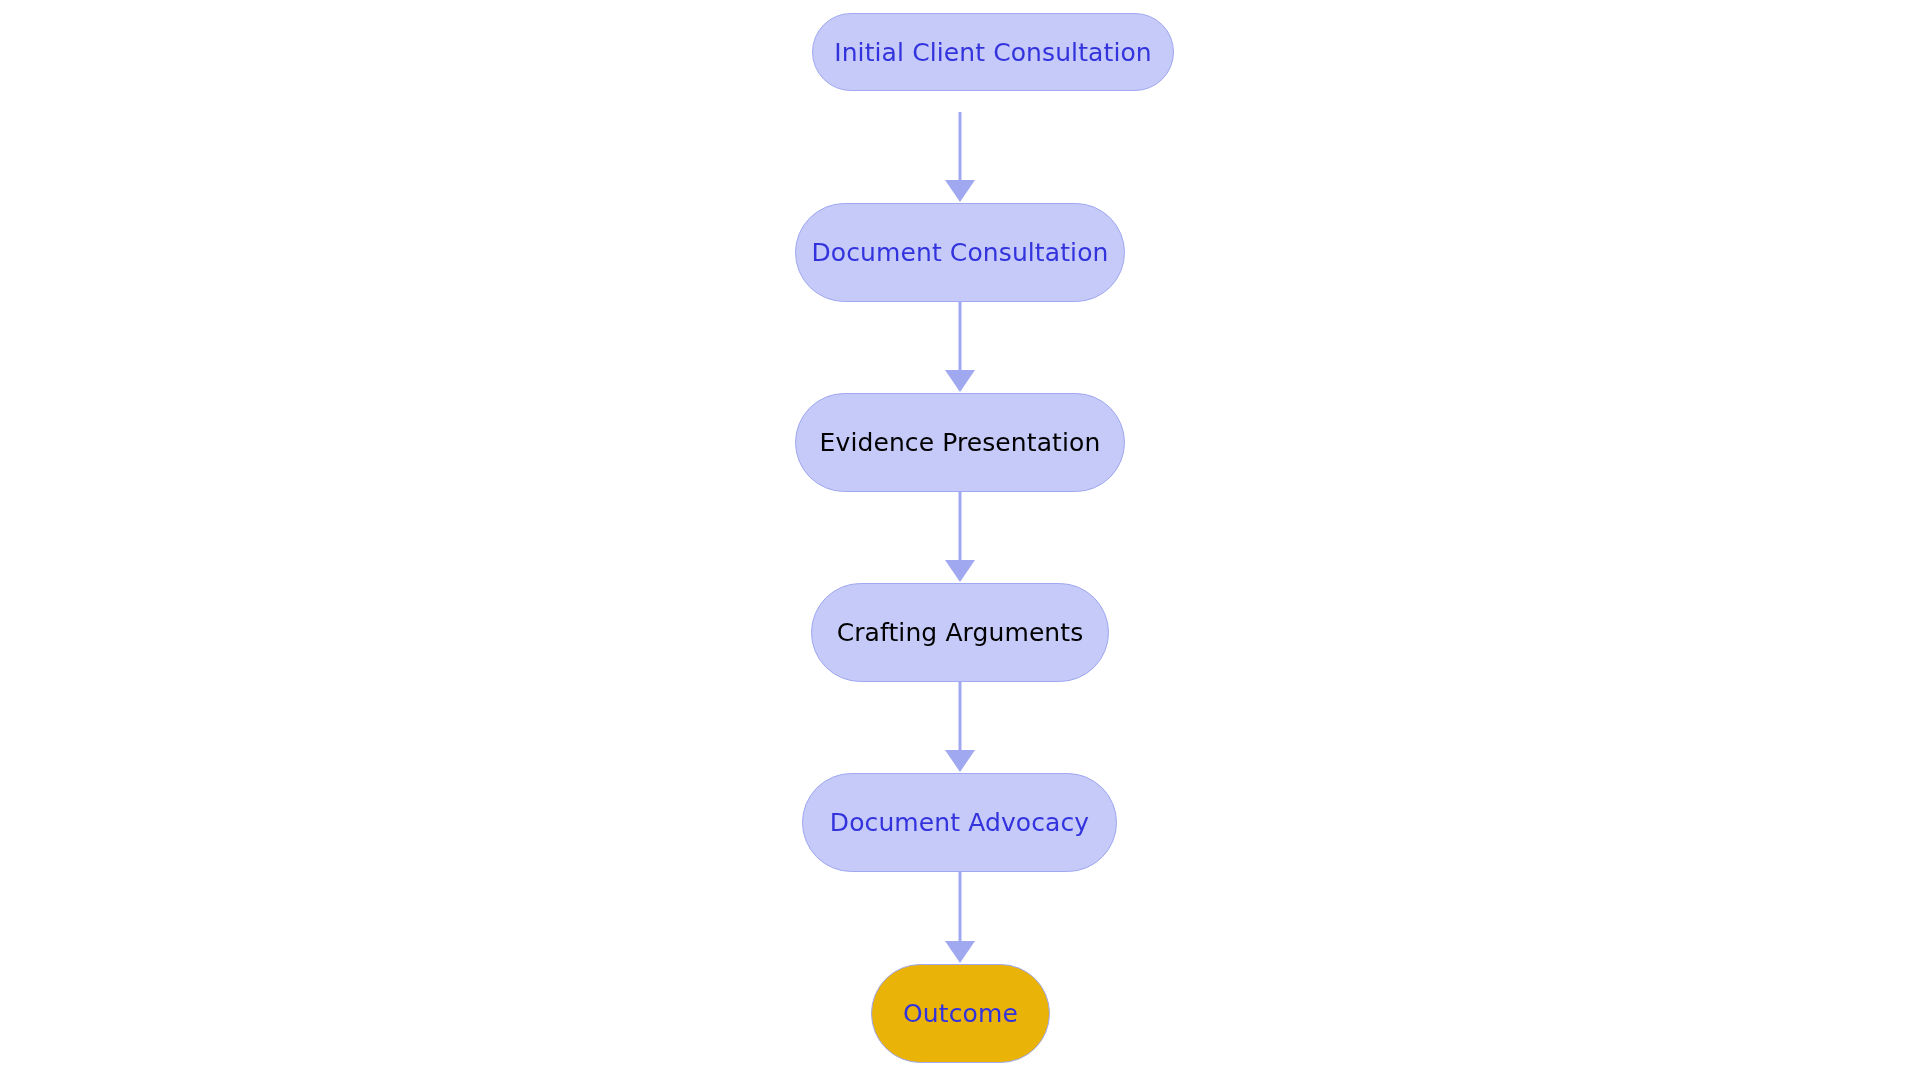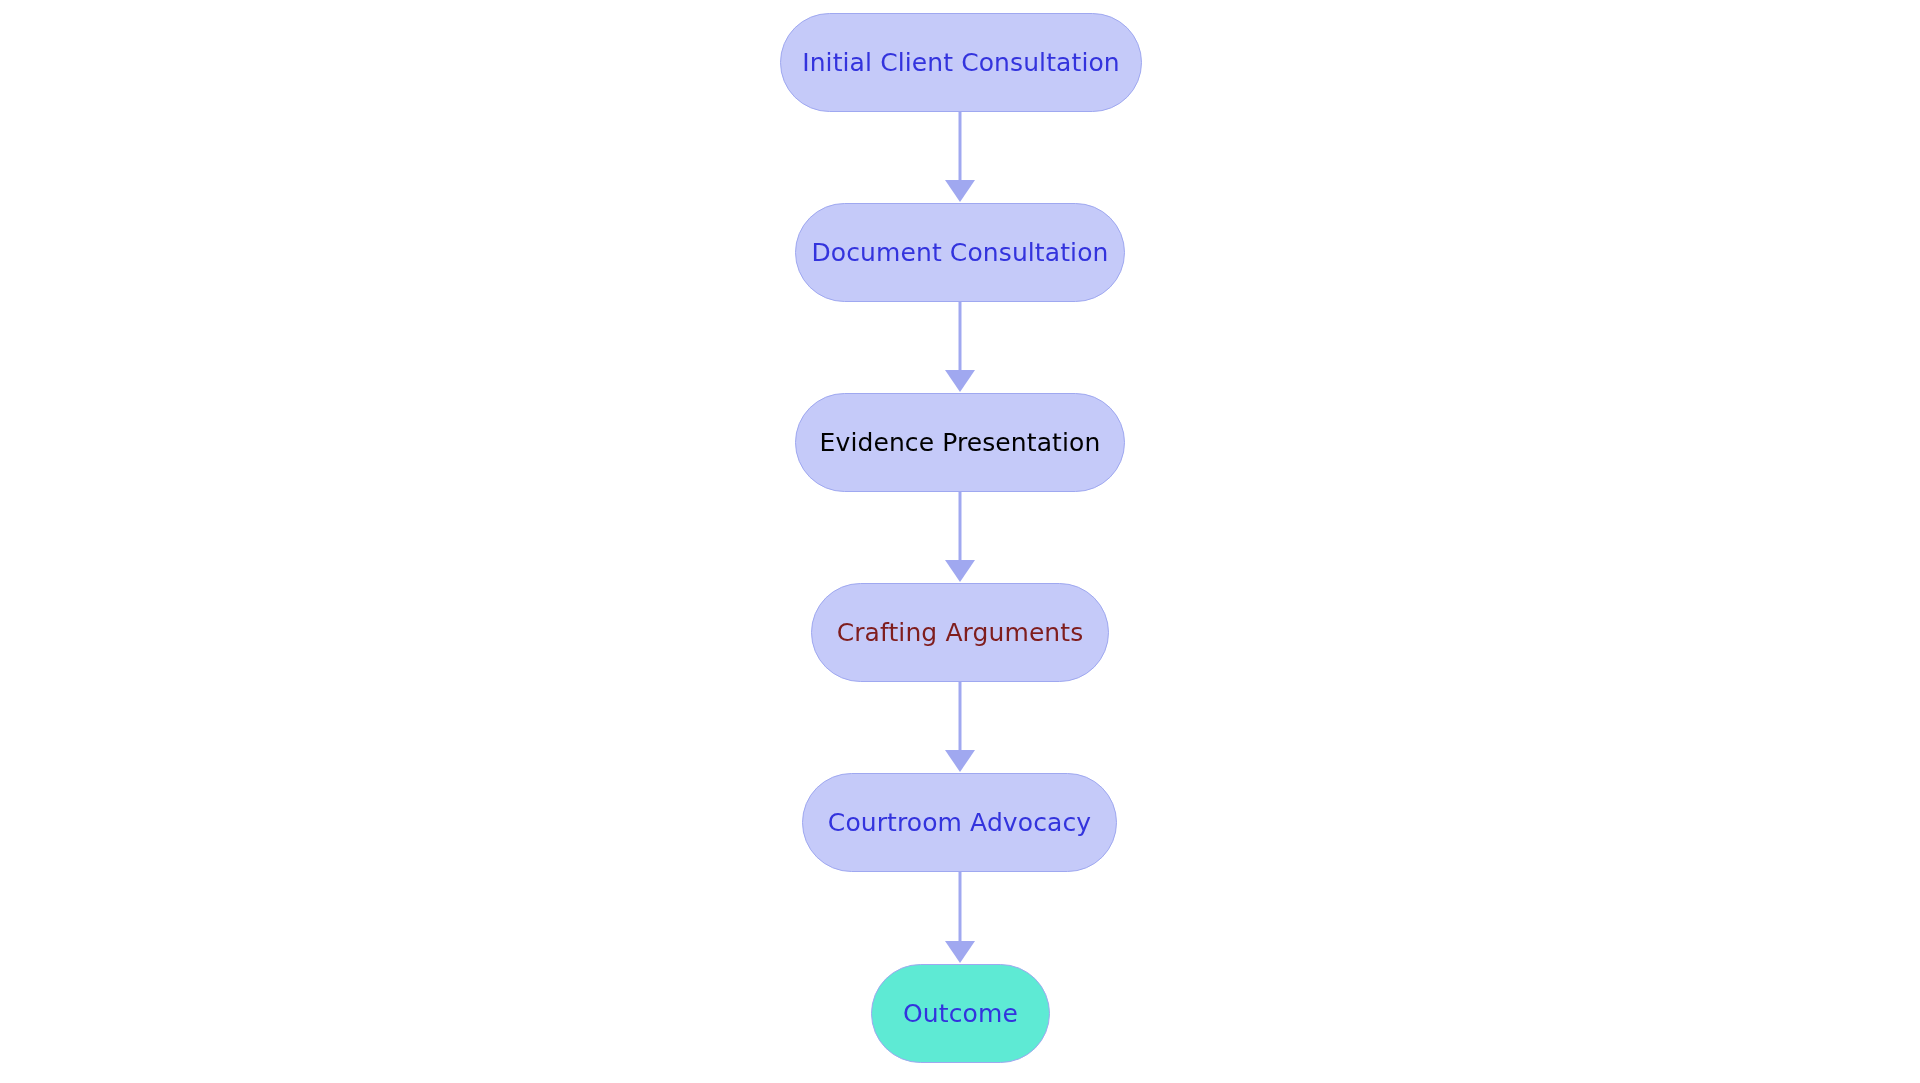--- a/index.html
+++ b/index.html
@@ -84,33 +84,33 @@
           <path class="conn-head" d="M 945 750 L 975 750 L 960 772 Z" fill="#a0a8f0"></path>
         </g>
         <g>
           <line class="conn-line" x1="960" y1="872" x2="960" y2="945" stroke="#a0a8f0"></line>
           <path class="conn-head" d="M 945 941 L 975 941 L 960 963 Z" fill="#a0a8f0"></path>
         </g>
       </g>
   </svg>
 
   <div id="nodes-layer">
-      <div class="flow-node" style="left: 780px; top: 13px; width: 362px; height: 99px; border-radius: 49.5px; background: rgb(197, 202, 249); border-color: rgb(159, 168, 240);">
+      <div class="flow-node" style="left: 812px; top: 13px; width: 362px; height: 78px; border-radius: 49.5px; background: rgb(197, 202, 249); border-color: rgb(159, 168, 240);">
         <span class="node-label" style="color: rgb(51, 51, 221);">Initial Client Consultation</span>
       </div>
       <div class="flow-node" style="left: 795px; top: 203px; width: 330px; height: 99px; border-radius: 49.5px; background: rgb(197, 202, 249); border-color: rgb(159, 168, 240);">
         <span class="node-label" style="color: rgb(51, 51, 221);">Document Consultation</span>
       </div>
       <div class="flow-node" style="left: 795px; top: 393px; width: 330px; height: 99px; border-radius: 49.5px; background: rgb(197, 202, 249); border-color: rgb(159, 168, 240);">
         <span class="node-label" style="color: #000000;">Evidence Presentation</span>
       </div>
       <div class="flow-node" style="left: 811px; top: 583px; width: 298px; height: 99px; border-radius: 49.5px; background: rgb(197, 202, 249); border-color: rgb(159, 168, 240);">
-        <span class="node-label" style="color: #7f1d1d;">Crafting Arguments</span>
+        <span class="node-label" style="color: #000000;">Crafting Arguments</span>
       </div>
       <div class="flow-node" style="left: 802px; top: 773px; width: 315px; height: 99px; border-radius: 49.5px; background: rgb(197, 202, 249); border-color: rgb(159, 168, 240);">
-        <span class="node-label" style="color: rgb(51, 51, 221);">Courtroom Advocacy</span>
+        <span class="node-label" style="color: rgb(51, 51, 221);">Document Advocacy</span>
       </div>
-      <div class="flow-node" style="left: 871px; top: 964px; width: 179px; height: 99px; border-radius: 49.5px; background: #5eead4; border-color: rgb(159, 168, 240);">
+      <div class="flow-node" style="left: 871px; top: 964px; width: 179px; height: 99px; border-radius: 49.5px; background: #eab308; border-color: rgb(159, 168, 240);">
         <span class="node-label" style="color: rgb(51, 51, 221);">Outcome</span>
       </div>
     </div>
 
 </div>
 
 </body></html>

